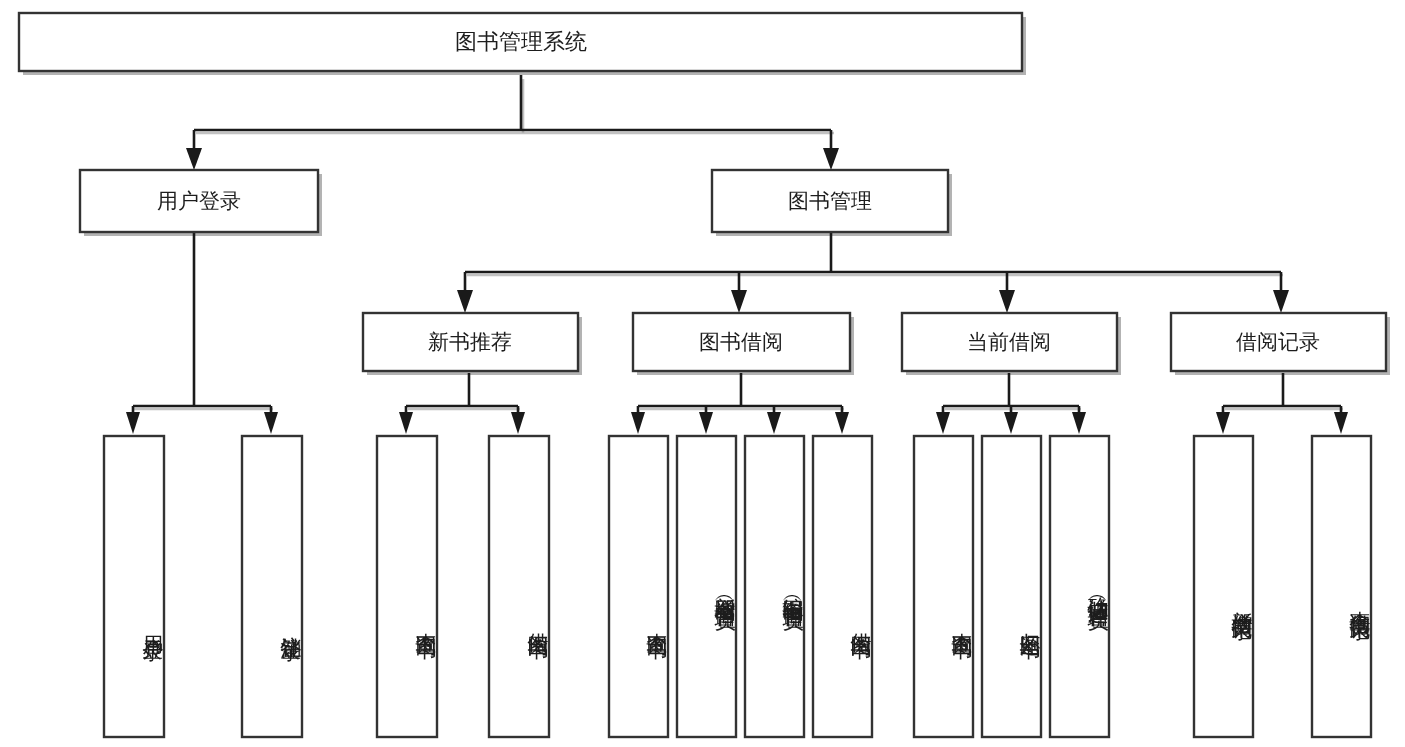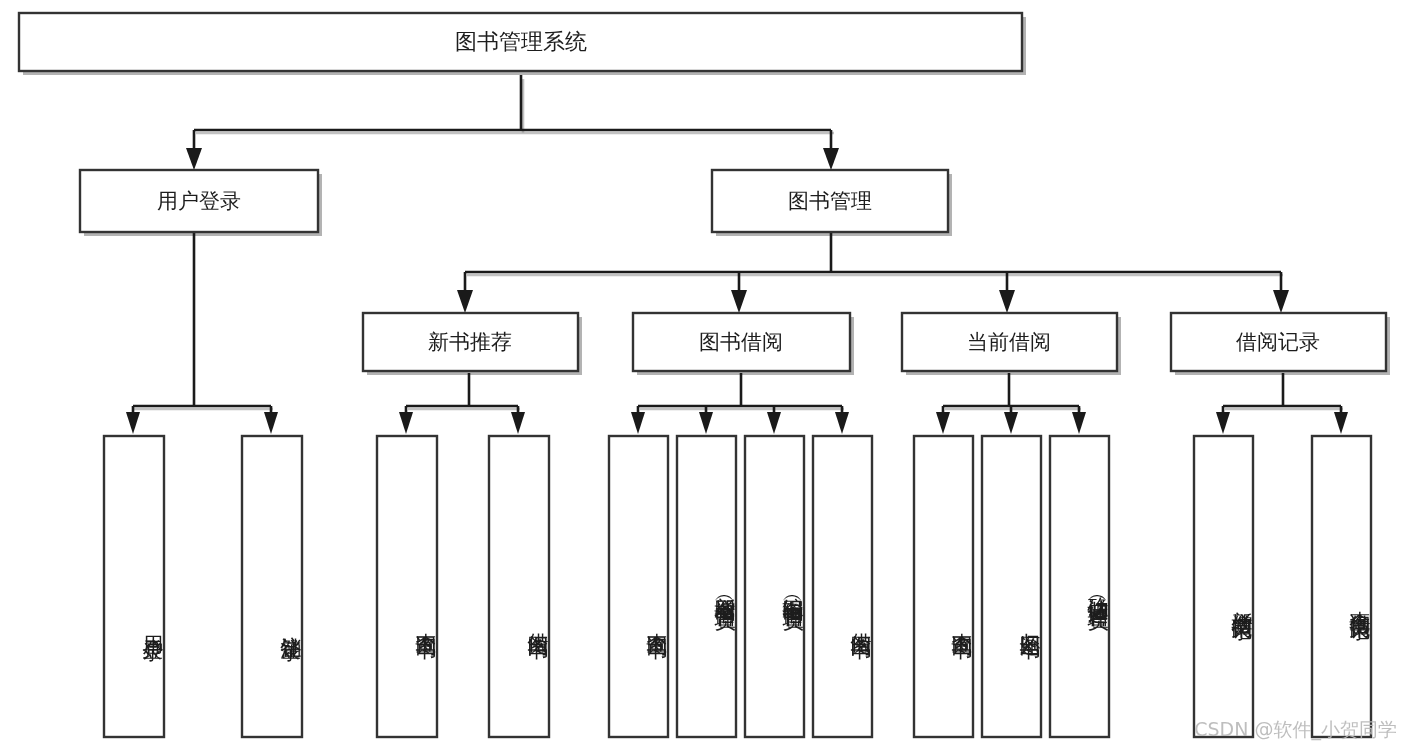--- a/index.html
+++ b/index.html
@@ -229,15 +229,14 @@
   <div class="leaf-label" style="left:745px; top:443px; width:59px; height:292px;">编辑图书（管理员）</div>
   <div class="leaf-label" style="left:813px; top:505px; width:59px; height:230px;">借阅图书</div>
 
   <div class="leaf-label" style="left:914px; top:505px; width:59px; height:230px;">查询图书</div>
   <div class="leaf-label" style="left:982px; top:505px; width:59px; height:230px;">归还图书</div>
   <div class="leaf-label" style="left:1050px; top:443px; width:59px; height:292px;">确认归还（管理员）</div>
 
   <div class="leaf-label" style="left:1194px; top:465px; width:59px; height:270px;">新增借阅记录</div>
   <div class="leaf-label" style="left:1312px; top:465px; width:59px; height:270px;">查询借阅记录</div>
 
-  <div class="watermark">CSDN @软件_小贺同学</div>
 
 </div>
 
 </body></html>

